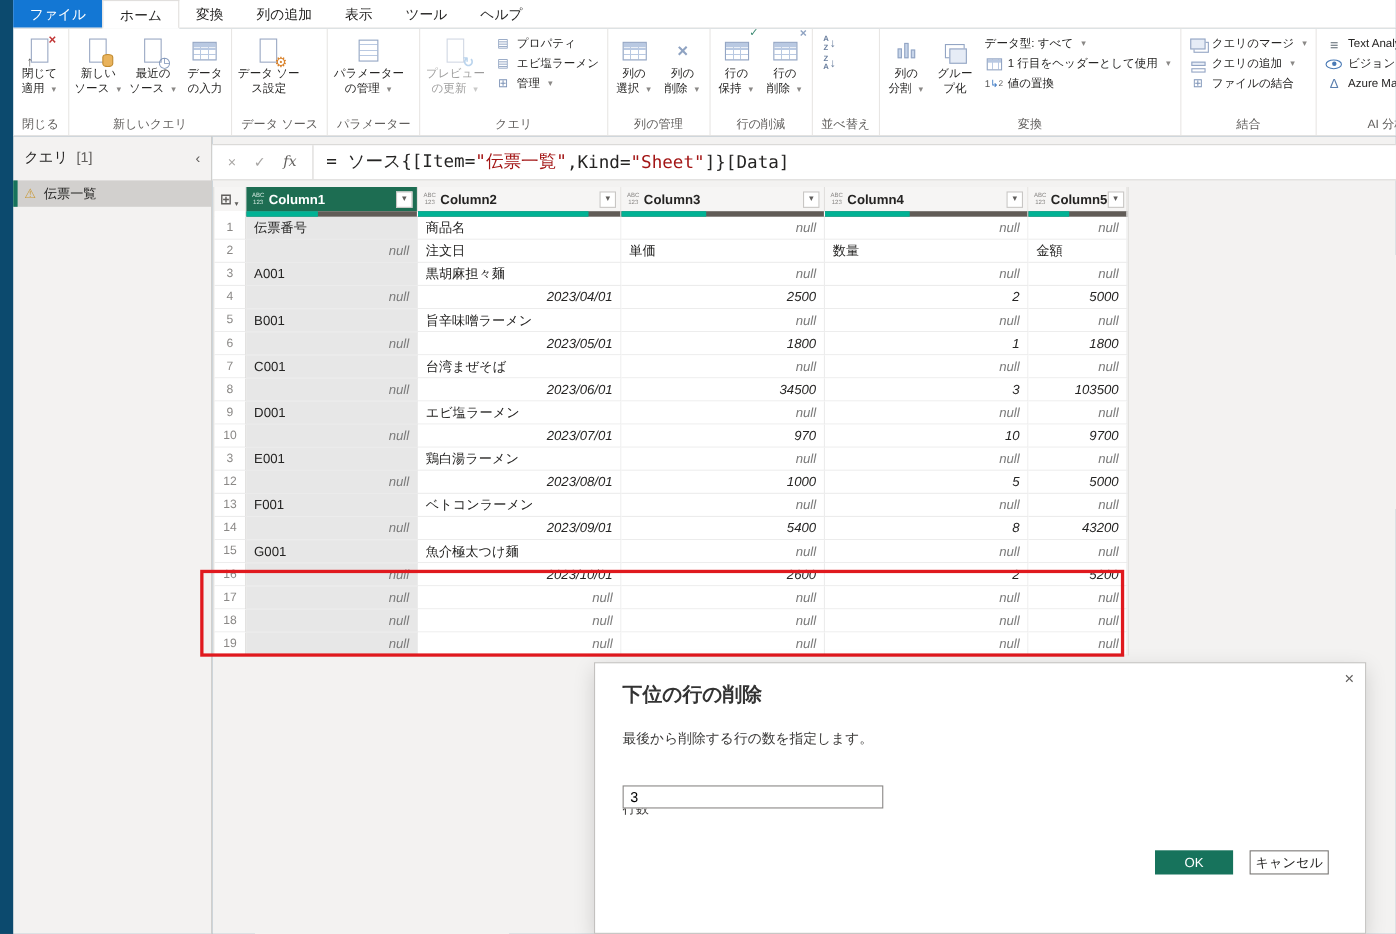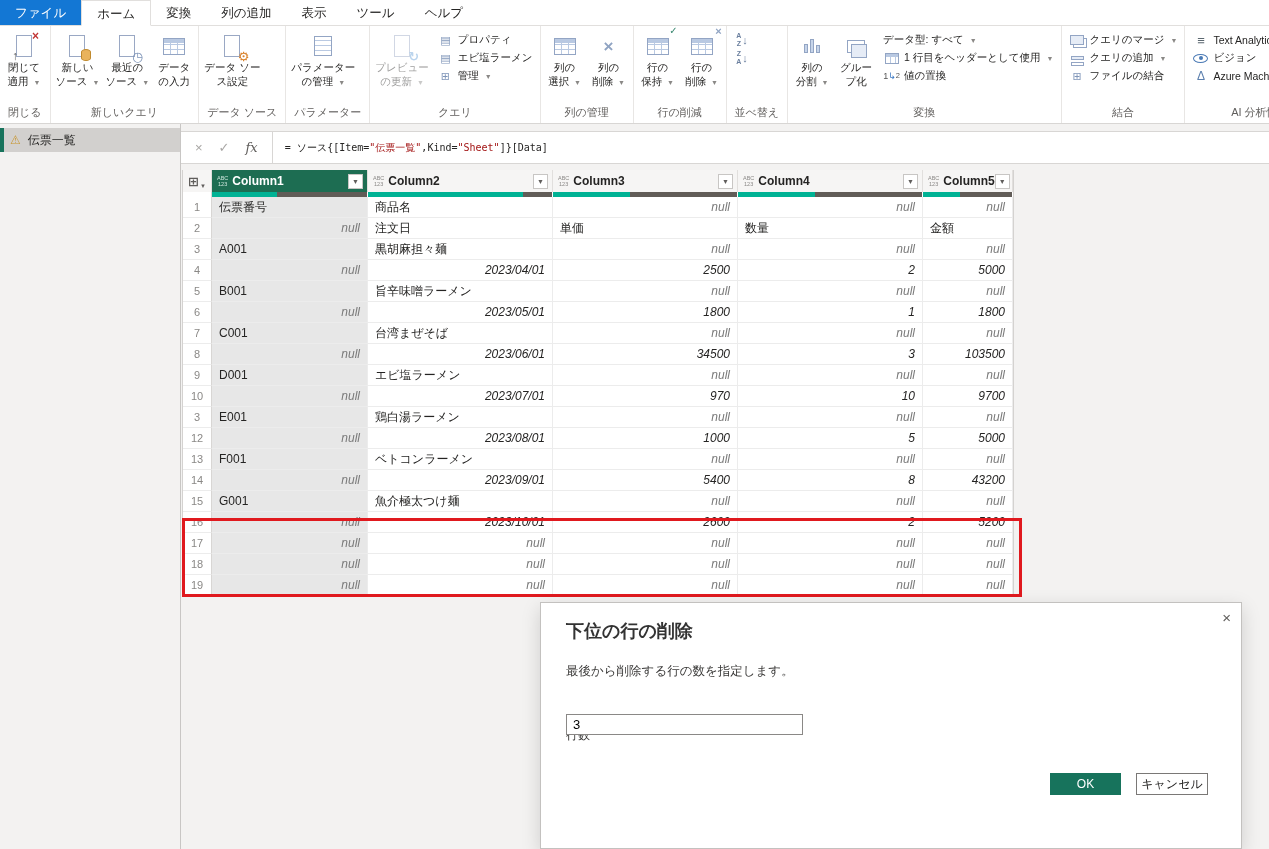--- a/index.html
+++ b/index.html
@@ -1,18 +1,18 @@
 <!DOCTYPE html>
 <html><head>
 <meta charset="utf-8">
 <style>
   * { box-sizing: border-box; margin: 0; padding: 0; }
   body { margin:0; background:#666; }
   #app { width:1269px; height:849px; background:#0c4a6e; position:relative; overflow:hidden;
-         font-family:"Liberation Sans","DejaVu Sans",sans-serif; color:#252423; }
+         font-family:"Liberation Sans","DejaVu Sans",sans-serif; color:#252423;padding-left:12px; }
 
   
   .tabbar { height:26px; display:flex; background:#fff; border-bottom:1px solid #e1dfdd; }
   .tab { padding:5px 15px; font-size:12.5px; cursor:default; white-space:nowrap; }
   .tab.file { background:#1377d4; color:#fff; }
   .tab.active { border:1px solid #e1dfdd; border-bottom:1px solid #fff; margin-bottom:-1px; background:#fff; }
 
   
   .ribbon { height:98px; display:flex; background:#fff; border-bottom:1px solid #d8d6d4; overflow:hidden; }
   .group { display:flex; flex-direction:column; border-right:1px solid #e8e6e4; padding:2px 2px 0; flex:0 0 auto; }
@@ -64,21 +64,21 @@
   .sbcount { color:#605e5c; margin-left:4px; }
   .collapse { color:#605e5c; font-size:13px; cursor:default; }
   .qitem { height:24px; display:flex; align-items:center; background:#d2d0ce; border-left:4px solid #17735c; padding:0 6px; gap:7px; font-size:12px; margin-top:4px; cursor:default; }
   .warn { color:#c9962f; font-size:12px; line-height:1; }
 
   .main { flex:1; background:#f3f2f1; position:relative; }
   .fbar { height:33px; margin-top:7px; background:#fff; border-top:1px solid #d8d6d4; border-bottom:1px solid #d8d6d4; display:flex; }
   .fbtns { display:flex; align-items:center; gap:16px; padding:0 14px; border-right:1px solid #d8d6d4; }
   .fbtn { color:#a8a6a4; font-size:13px; cursor:default; }
   .fx { font-style:italic; font-family:"DejaVu Serif",serif; color:#605e5c; font-size:13px; }
-  .ftext { display:flex; align-items:center; padding-left:12px; font-size:10px; font-family:"DejaVu Sans Mono","Liberation Mono",monospace;text-align:center; }
+  .ftext { display:flex; align-items:center; padding-left:12px; font-size:16px; font-family:"DejaVu Sans Mono","Liberation Mono",monospace;text-align:center; }
   .fstr { color:#a31515; }
 
   
   .gridwrap { position:absolute; left:1px; top:46px; }
   .grid { display:grid; grid-template-columns:29px 156px 185px 185px 185px 90px; background:#fff;
           border-left:1px solid #d4d2d0; border-right:1px solid #d4d2d0; }
   .hc { height:22px; display:flex; align-items:center; background:#f6f5f4; border-right:1px solid #e1dfdd;
         font-size:12px; font-weight:bold; padding:0 4px 0 5px; cursor:default; overflow:hidden; }
   .hc .abc { font-size:5.5px; line-height:1.15; color:#8a8886; margin-right:4px; font-weight:normal; text-align:center; }
   .hc .fbox { margin-left:auto; width:15px; height:15px; border:1px solid #c8c6c4; background:#fff;
@@ -373,20 +373,27 @@
               <span>Azure Machine Learning</span>
             </button>
           </div>
         </div>
         <div class="glabel">AI 分析情報</div>
       </div>
     </div>
 
   <div class="bodyrow">
     <div class="sidebar">
+      <div class="sbhead">
+        <span>
+          <span>クエリ</span>
+          <span class="sbcount">[1]</span>
+        </span>
+        <span class="collapse">‹</span>
+      </div>
       <div id="querylist">
           <div class="qitem">
             <span class="warn">⚠</span>
             <span>伝票一覧</span>
           </div>
         </div>
     </div>
 
     <div class="main">
       <div class="fbar">

